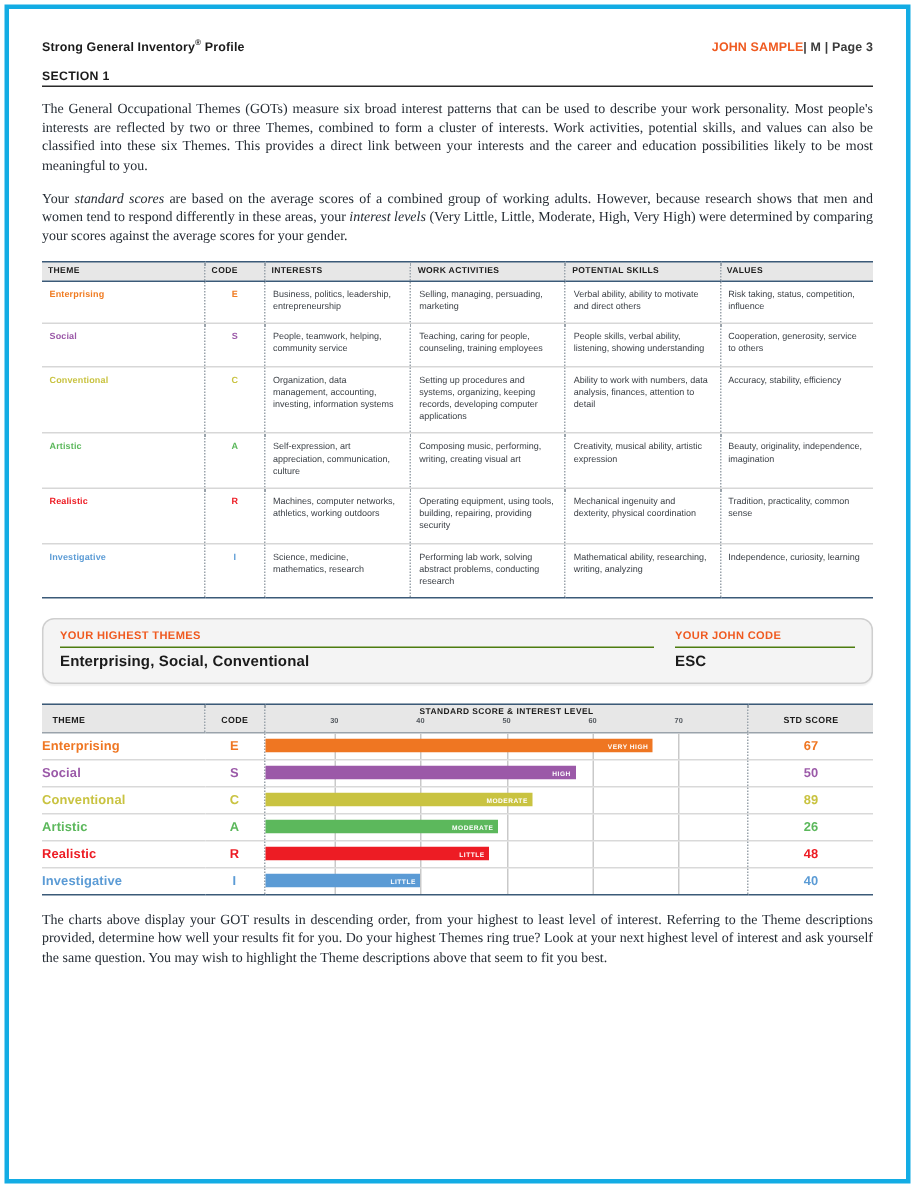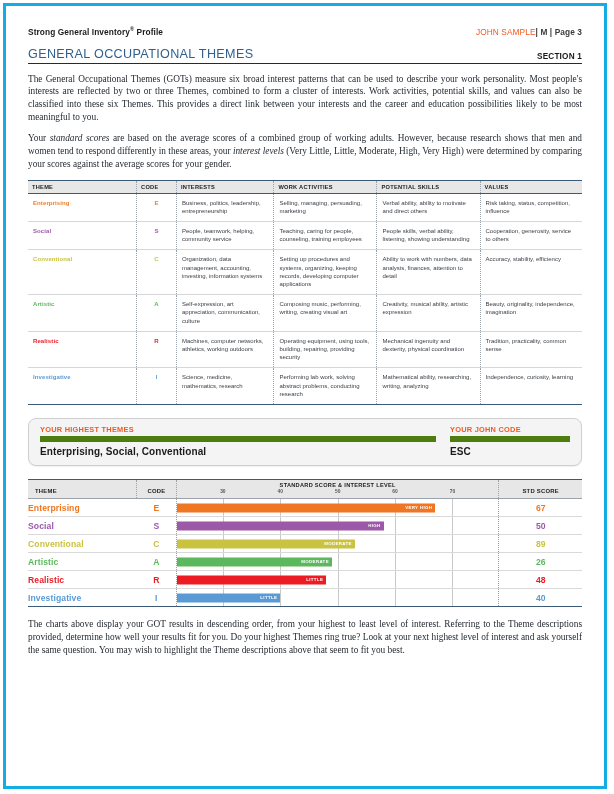--- a/index.html
+++ b/index.html
@@ -23,21 +23,21 @@
   }
 
   
   .runhead{
     display:flex;align-items:baseline;justify-content:space-between;
     font-size:8.3px;font-weight:bold;color:#1b1b1b;
     letter-spacing:.1px;
   }
   .runhead .left sup{font-size:5.5px;vertical-align:super;}
   .runhead .right{white-space:nowrap;font-size:8.3px;color:#3b3b3b;font-weight:bold;}
-  .runhead .name{color:#ef5a20;font-weight:normal;}
+  .runhead .name{color:#ef5a20;font-weight:bold;}
 
   
   .sectionbar{
     margin-top:10px;
     display:flex;align-items:flex-end;justify-content:space-between;
     border-bottom:1.6px solid #2a2a2a;
     padding-bottom:2px;
   }
   .sectionbar .title{
     font-size:12.6px;color:#2f5f8f;font-weight:normal;letter-spacing:.35px;
@@ -97,21 +97,21 @@
     border:1px solid #cfcfcf;border-radius:8px;
     background:#f4f4f4;
     padding:6px 11px 8px 11px;
     display:flex;
     box-shadow:0 1px 1px rgba(0,0,0,.06);
   }
   .hi-left{flex:1 1 auto;padding-right:14px;}
   .hi-right{flex:0 0 120px;}
   .hi-label{
     font-size:7.4px;font-weight:bold;color:#ef5a20;letter-spacing:.25px;
-    border-bottom:6px solid #4d7c0f;padding-bottom:2.5px;
+    border-bottom:1px solid #4d7c0f;padding-bottom:2.5px;
   }
   .hi-value{
     font-size:10px;font-weight:bold;color:#1b1b1b;padding-top:4px;letter-spacing:.1px;
   }
 
   
   .chart-wrap{margin-top:13px;}
   table.chart{
     width:100%;border-collapse:collapse;table-layout:fixed;
   }
@@ -163,21 +163,20 @@
 
 <div class="page-frame">
  <div class="page-inner">
 
   <div class="runhead">
     <div class="left"><span>Strong General Inventory</span><sup>®</sup><span> Profile</span></div>
     <div class="right"><span class="name">JOHN SAMPLE</span><span>| M  | Page 3</span></div>
   </div>
 
   <div class="sectionbar">
-    <div class="title">GENERAL OCCUPATIONAL THEMES</div>
     <div class="sect">SECTION 1</div>
   </div>
 
   <p class="body-copy">The General Occupational Themes (GOTs) measure six broad interest patterns that can be used to describe your work personality. Most people's interests are reflected by two or three Themes, combined to form a cluster of interests. Work activities, potential skills, and values can also be classified into these six Themes. This provides a direct link between your interests and the career and education possibilities likely to be most meaningful to you.</p>
 
   <p class="body-copy second"><span>Your </span><em>standard scores</em><span> are based on the average scores of a combined group of working adults. However, because research shows that men and women tend to respond differently in these areas, your </span><em>interest levels</em><span> (Very Little, Little, Moderate, High, Very High) were determined by comparing your scores against the average scores for your gender.</span></p>
 
 
   <table class="themes">
     <colgroup>

